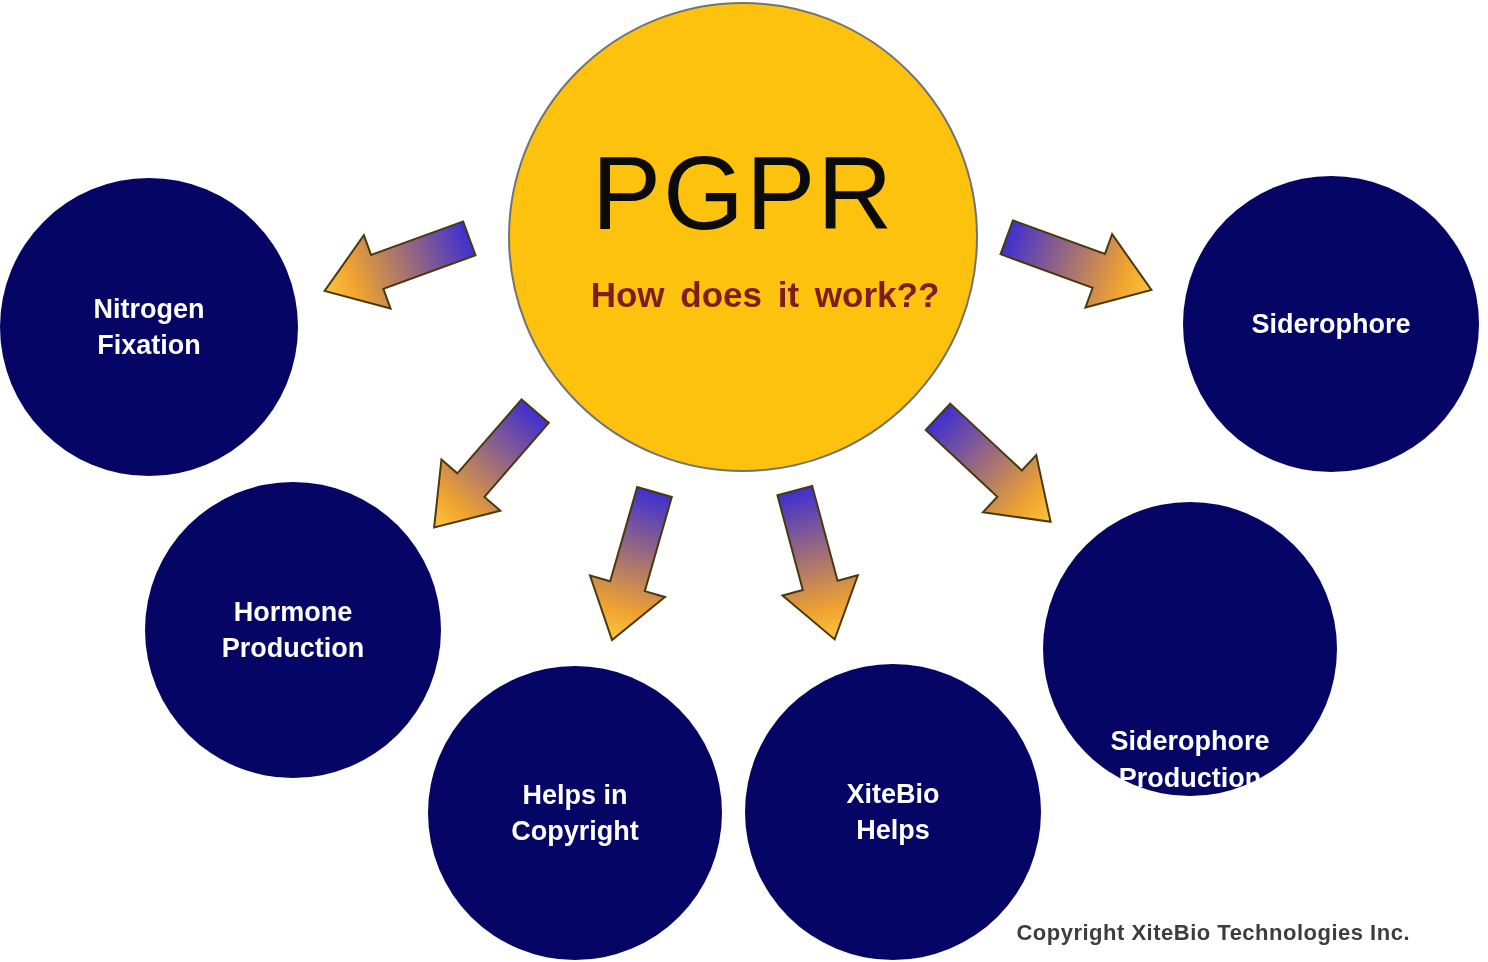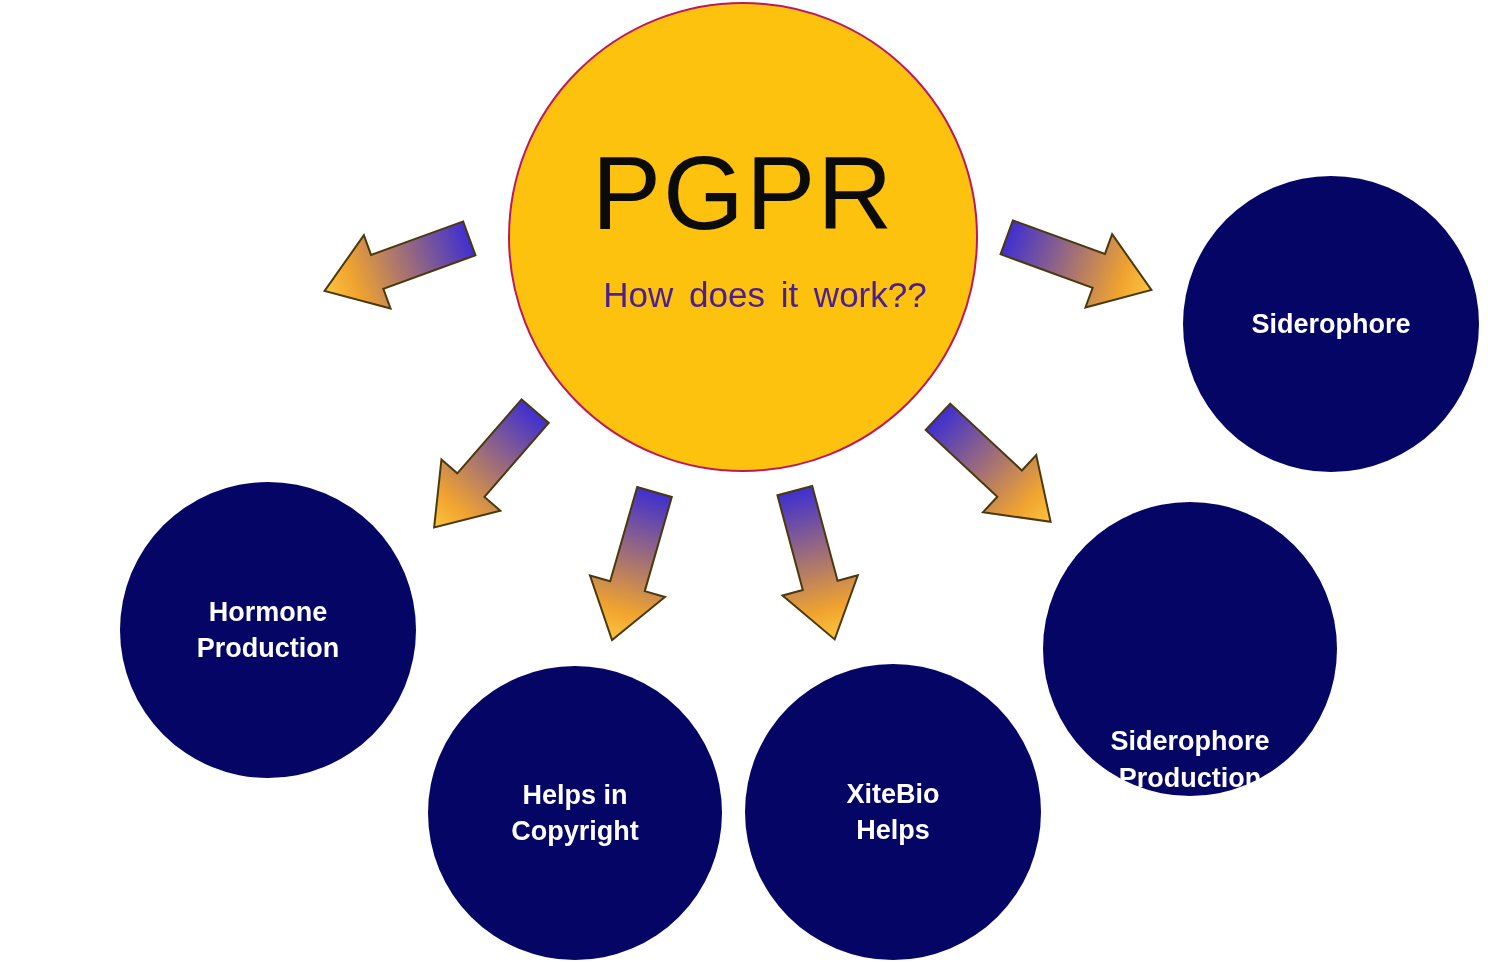--- a/index.html
+++ b/index.html
@@ -12,39 +12,39 @@
     font-family: "Liberation Sans", sans-serif;
   }
 
   
   .center-circle {
     position: absolute;
     left: 508px; top: 2px;
     width: 470px; height: 470px;
     border-radius: 50%;
     background: #FCC20D;
-    border: 2px solid #be185d;
+    border: 2px solid #737373;
     box-sizing: border-box;
     display: flex;
     flex-direction: column;
     align-items: center;
     justify-content: center;
   }
   .center-title {
     font-size: 104px;
     font-weight: 400;
     color: #0b0b0b;
     letter-spacing: 2px;
     line-height: 1;
     margin-top: -18px;
   }
   .center-subtitle {
     font-size: 35px;
-    font-weight: 400;
-    color: #4c1d95;
+    font-weight: 700;
+    color: #7f1d1d;
     word-spacing: 6px;
     margin-top: 30px;
     margin-left: 44px;
   }
 
   
   .node {
     position: absolute;
     border-radius: 50%;
     background: #050566;
@@ -121,39 +121,44 @@
 
   <svg class="arrow" viewBox="0 0 160 92" style="left:915px; top:424px; transform:rotate(43deg);">
     <polygon points="2,28 100,28 100,7 156,46 100,85 100,64 2,64"></polygon>
   </svg>
 
   <div class="center-circle">
     <div class="center-title">PGPR</div>
     <div class="center-subtitle">How does it work??</div>
   </div>
 
+  <div class="node" style="left:0px; top:178px; width:298px; height:298px;">
+    <span>Nitrogen</span>
+    <span>Fixation</span>
+  </div>
 
   <div class="node" style="left:1183px; top:176px; width:296px; height:296px;">
     <span>Siderophore</span>
   </div>
 
-  <div class="node" style="left:120px; top:482px; width:296px; height:296px;">
+  <div class="node" style="left:145px; top:482px; width:296px; height:296px;">
     <span>Hormone</span>
     <span>Production</span>
   </div>
 
   <div class="node" style="left:428px; top:666px; width:294px; height:294px;">
     <span>Helps in</span>
     <span>Copyright</span>
   </div>
 
   <div class="node" style="left:745px; top:664px; width:296px; height:296px;">
     <span>XiteBio</span>
     <span>Helps</span>
   </div>
 
   <div class="node" style="left:1043px; top:502px; width:294px; height:294px;justify-content:flex-end;">
     <span>Siderophore</span>
     <span>Production</span>
   </div>
 
+  <div class="copyright">Copyright XiteBio Technologies Inc.</div>
 
 </div>
 
 </body></html>

